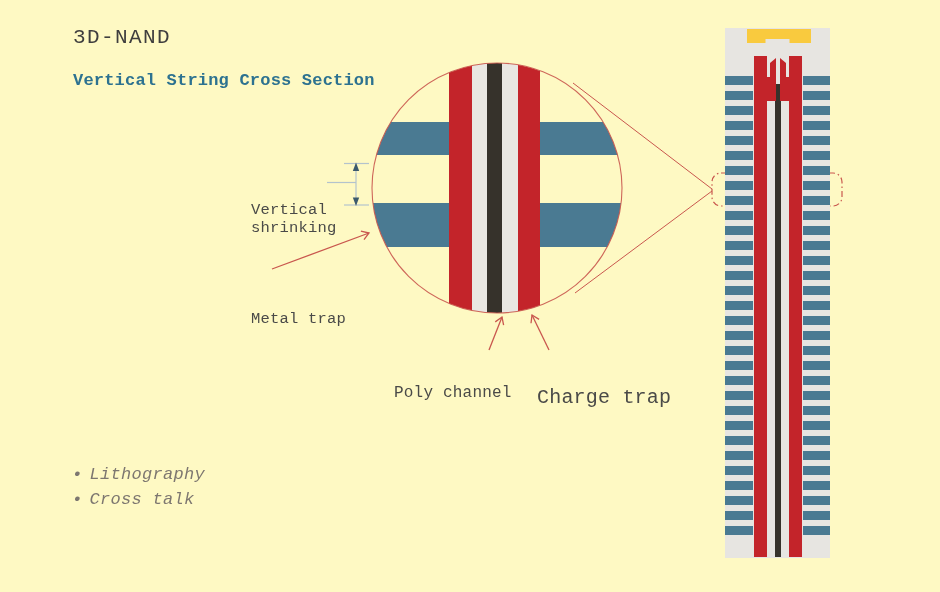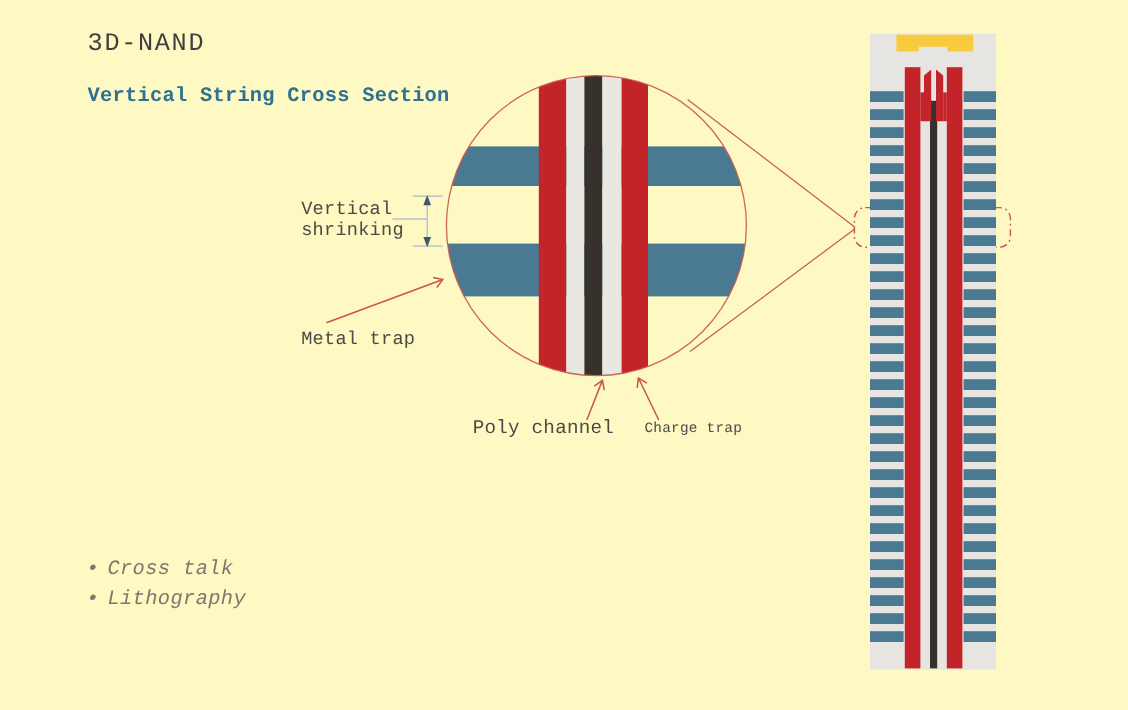--- a/index.html
+++ b/index.html
@@ -9,25 +9,25 @@
   }
   .diagram-svg{position:absolute;left:0;top:0;}
   .title{
     position:absolute;left:73px;top:26px;font-size:21px;font-weight:500;
     letter-spacing:1.4px;color:var(--title);
   }
   .subtitle{
     position:absolute;left:73px;top:56px;font-size:17px;font-weight:700;
     letter-spacing:.2px;color:var(--accent);margin-top:15px;
   }
-  .label{position:absolute;font-size:15.5px;letter-spacing:.2px;color:var(--labeltext);}
+  .label{position:absolute;font-size:15.5px;letter-spacing:.2px;color:var(--labeltext);margin-top:36px;}
   .lbl-vshrink{left:251px;top:165px;line-height:18px;}
   .lbl-metal{left:251px;top:274px;}
   .lbl-poly{left:394px;top:348px;font-size:16px;}
-  .lbl-charge{left:537px;top:350px;font-size:12px;}
+  .lbl-charge{left:537px;top:350px;font-size:20px;}
   .notes{
     position:absolute;left:72px;top:462px;font-size:17px;font-style:italic;
     line-height:25px;letter-spacing:.3px;color:var(--notestext);
   }
   .note-item .bullet{margin-right:7px;}
   
   .blue{fill:var(--blue);}
   .red{fill:var(--red);}
   .gray{fill:var(--gray);}
   .dark{fill:var(--dark);}
@@ -166,17 +166,17 @@
 
   <div class="label lbl-vshrink">
     <div>Vertical</div>
     <div>shrinking</div>
   </div>
   <div class="label lbl-metal">Metal trap</div>
   <div class="label lbl-poly">Poly channel</div>
   <div class="label lbl-charge">Charge trap</div>
 
   <div class="notes">
+    <div class="note-item"><span class="bullet">•</span><span>Lithography</span></div>
     <div class="note-item"><span class="bullet">•</span><span>Cross talk</span></div>
-    <div class="note-item"><span class="bullet">•</span><span>Lithography</span></div>
   </div>
 
 </div>
 
 </body></html>

